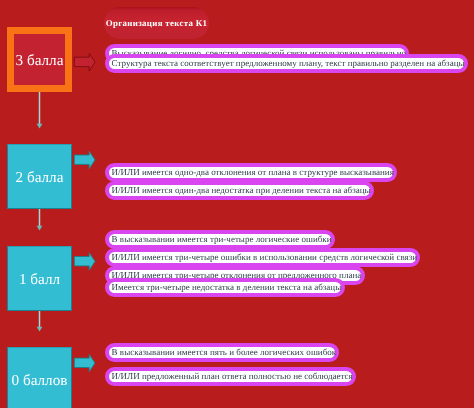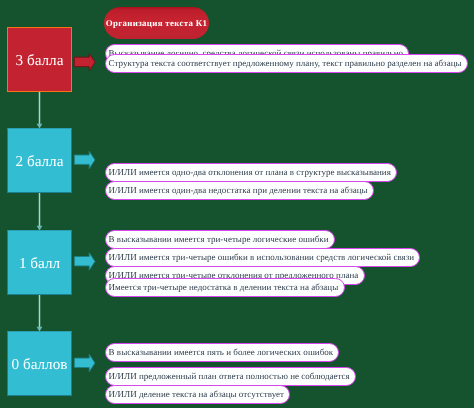--- a/index.html
+++ b/index.html
@@ -1,42 +1,42 @@
 <!DOCTYPE html>
 <html><head>
 <meta charset="utf-8">
 <style>
   html,body{margin:0;padding:0;background:#ffffff;}
   body{width:474px;height:408px;overflow:hidden;
        font-family:"Liberation Serif",serif;-webkit-font-smoothing:antialiased;
        text-rendering:geometricPrecision;}
-  #stage{position:relative;width:474px;height:408px;background:#14532d;
+  #stage{position:relative;width:474px;height:408px;background:#b91c1c;
          will-change:transform;}
 
   
   .score-box{position:absolute;box-sizing:border-box;width:65px;height:65px;left:7px;
              display:flex;align-items:center;justify-content:center;
              color:#ffffff;font-size:15.2px;line-height:1;white-space:nowrap;}
   .score-box span{position:relative;top:1px;}
-  .score-box.red {background:#c32230;border:1px solid #f97316;}
+  .score-box.red {background:#c32230;border:7px solid #f97316;}
   .score-box.teal{background:#33bdd2;border:1px solid rgba(16,92,104,.62);
-                  border-top-color:rgba(16,92,104,.30);}
+                  border-top-color:rgba(16,92,104,.30);margin-top:16px;}
 
   
   .title-pill{position:absolute;box-sizing:border-box;left:104px;top:6.5px;
               width:105px;height:32px;border-radius:16px;
               background:#c0202c;
               background-image:linear-gradient(to bottom,#ab0e1b 0%,#bd1d2a 9%,#c62430 45%,#bf2230 100%);
               display:flex;align-items:center;justify-content:center;}
   .title-pill span{color:#ffffff;font-weight:bold;font-size:8.9px;letter-spacing:.32px;
                    white-space:nowrap;}
 
   
   .rowbox{position:absolute;box-sizing:border-box;left:105px;height:19px;
-          border:1px solid #d946ef;border-radius:10px;background:#fdfefe;
+          border:4px solid #d946ef;border-radius:10px;background:#fdfefe;
           display:flex;align-items:center;}
   .rowbox span{color:#33414f;font-size:9.0px;letter-spacing:.01px;line-height:1;white-space:nowrap;
                padding-left:2.6px;}
 
   
   #deco{position:absolute;left:0;top:0;width:474px;height:408px;pointer-events:none;}
 </style>
 </head>
 <body>
 
@@ -104,17 +104,14 @@
   <div class="rowbox" style="top: 278px; width: 239.55px;">
       <span>Имеется три-четыре недостатка в делении текста на абзацы</span>
     </div>
 
   <div class="rowbox" style="top: 343px; width: 234.441px;">
       <span>В высказывании имеется пять и более логических ошибок</span>
     </div>
   <div class="rowbox" style="top: 366.5px; width: 250.988px;">
       <span>И/ИЛИ предложенный план ответа полностью не соблюдается</span>
     </div>
-  <div class="rowbox" style="top: 384.5px; width: 185.284px;">
-      <span>И/ИЛИ деление текста на абзацы отсутствует</span>
-    </div>
 
 </div>
 
 </body></html>

